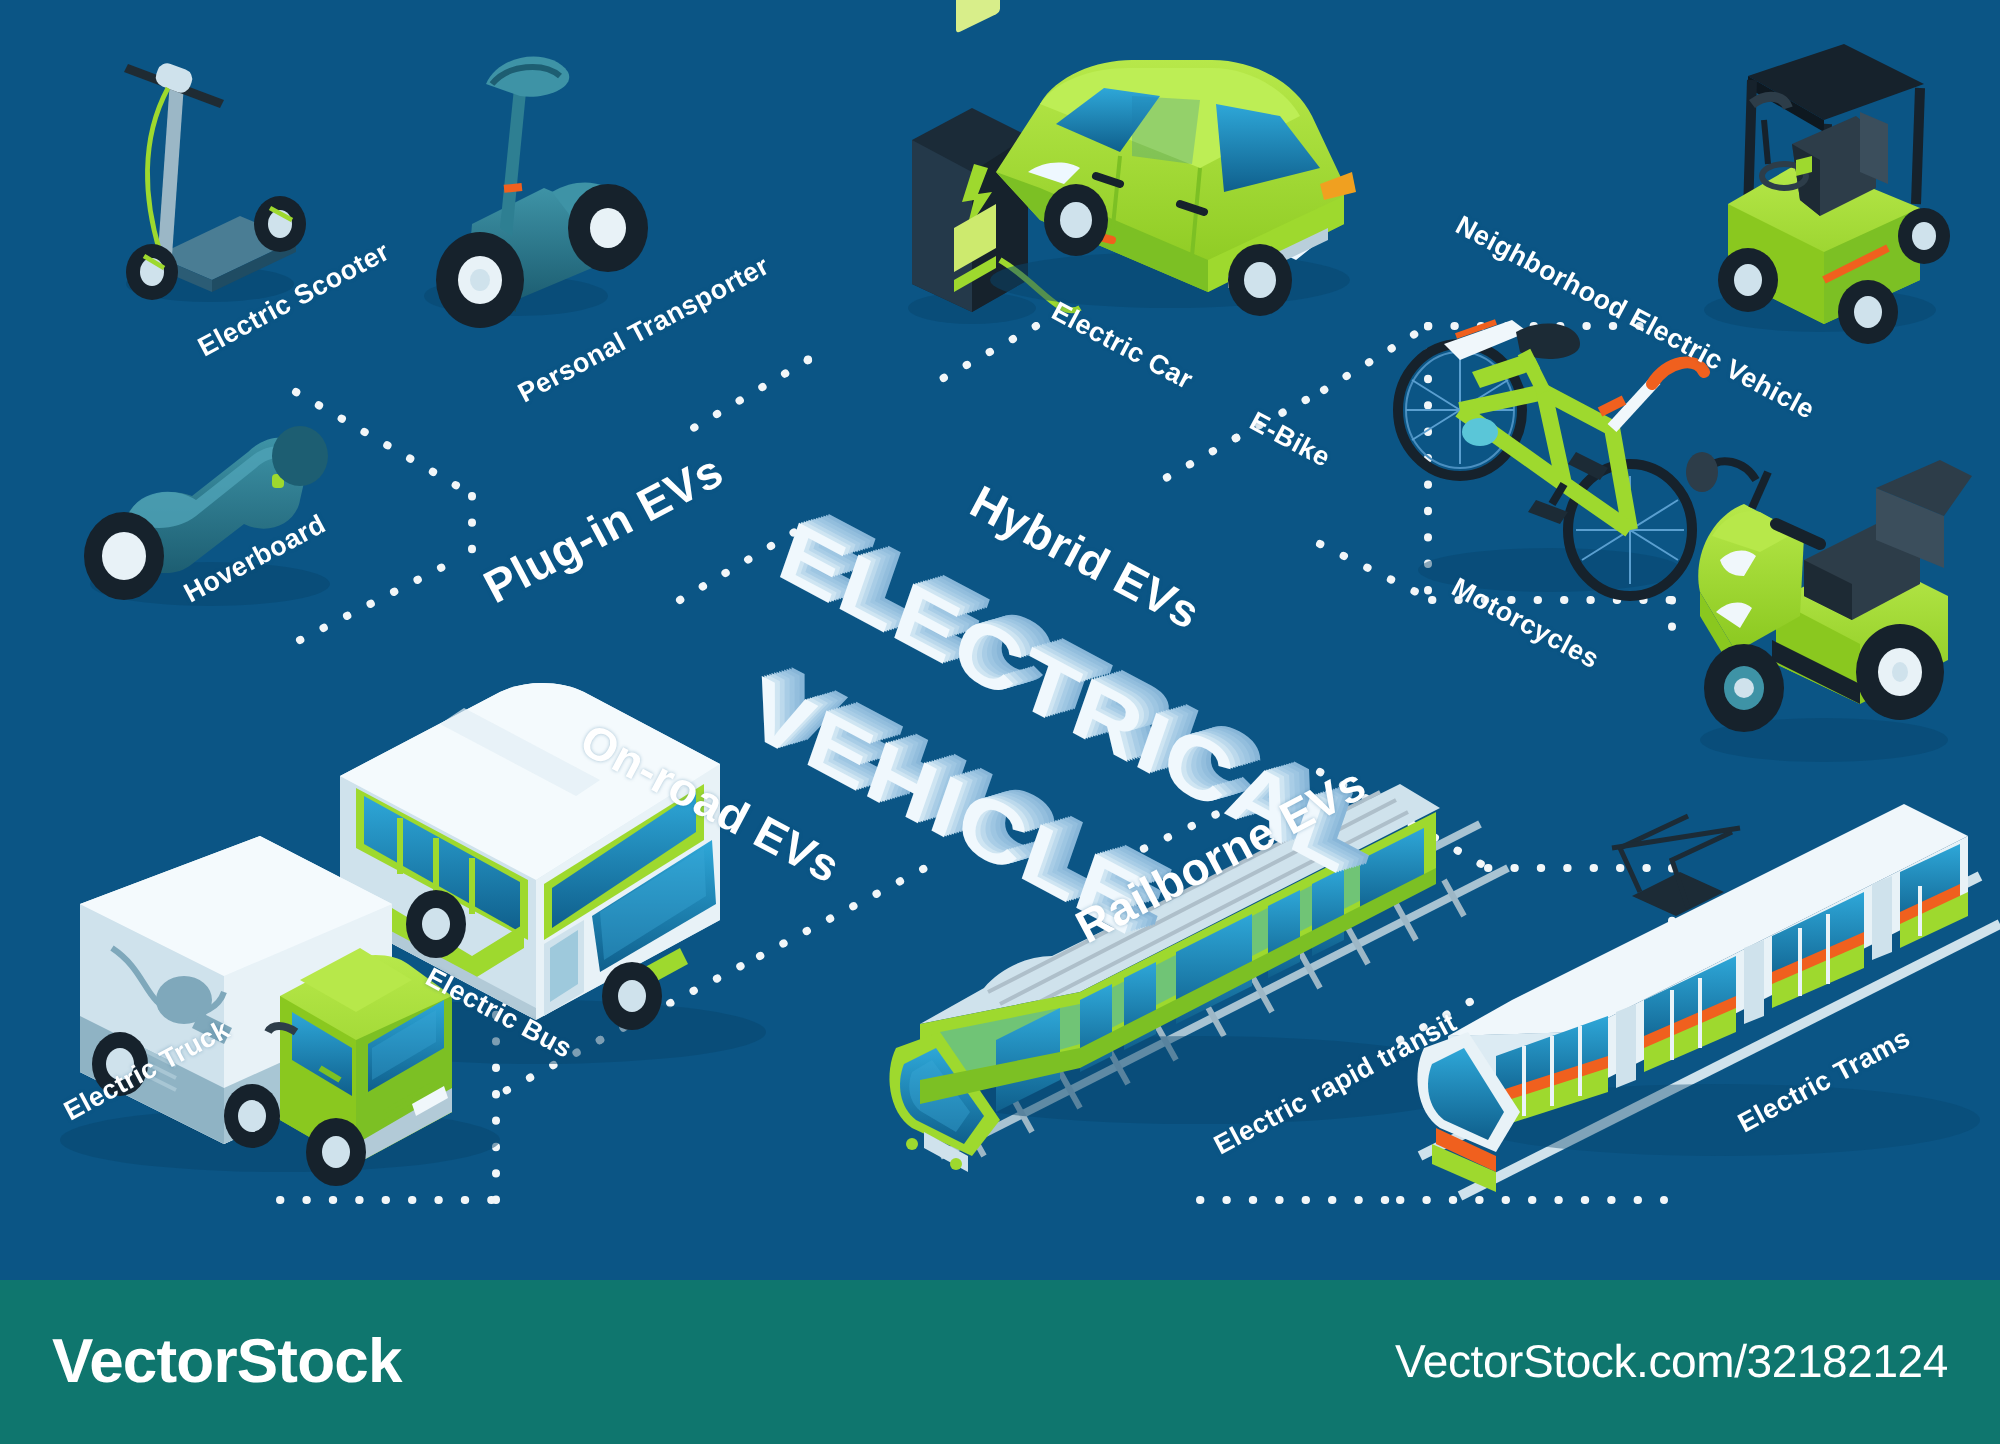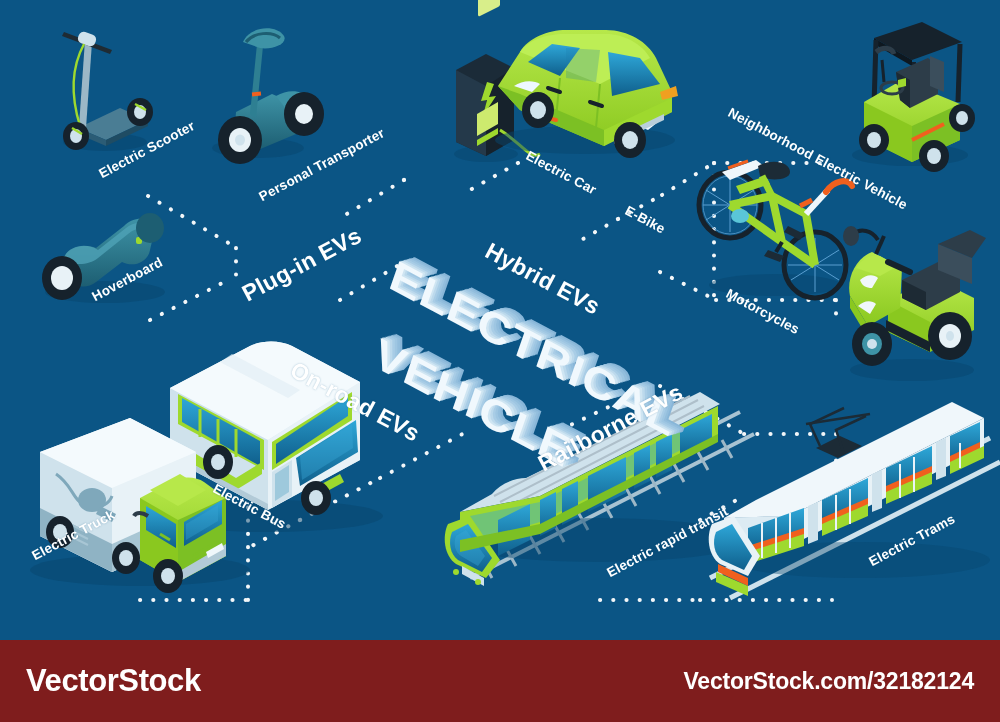--- a/index.html
+++ b/index.html
@@ -30,32 +30,32 @@
     transform-origin: 0 50%;
     letter-spacing: .2px;
     text-shadow: 0 0 2px rgba(11,85,133,.35);
   }
   .lbl.small { font-size: 13.5px; font-weight: 700; }
   .lbl.cat   { font-size: 23px; font-weight: 800; letter-spacing: .3px; }
 
   
   #footer {
     position: absolute; left: 0; top: 640px;
-    width: 1000px; height: 82px; background: #7f1d1d;
+    width: 1000px; height: 82px; background: #0f766e;
   }
   #footer .brand {
     position: absolute; left: 26px; top: 50%;
     transform: translateY(-50%);
     color: #fff; font-size: 31px; font-weight: 700;
     letter-spacing: -.4px;
   }
   #footer .url {
     position: absolute; right: 26px; top: 50%;
     transform: translateY(-50%);
-    color: #fff; font-size: 23px; font-weight: 700;
+    color: #fff; font-size: 23px; font-weight: 400;
     letter-spacing: -.2px;
   }
 
   
   #title-wrap {
     position: absolute; left: 392px; top: 228px;
     width: 250px; height: 170px;
     pointer-events: none;
   }
   .iso-line {

